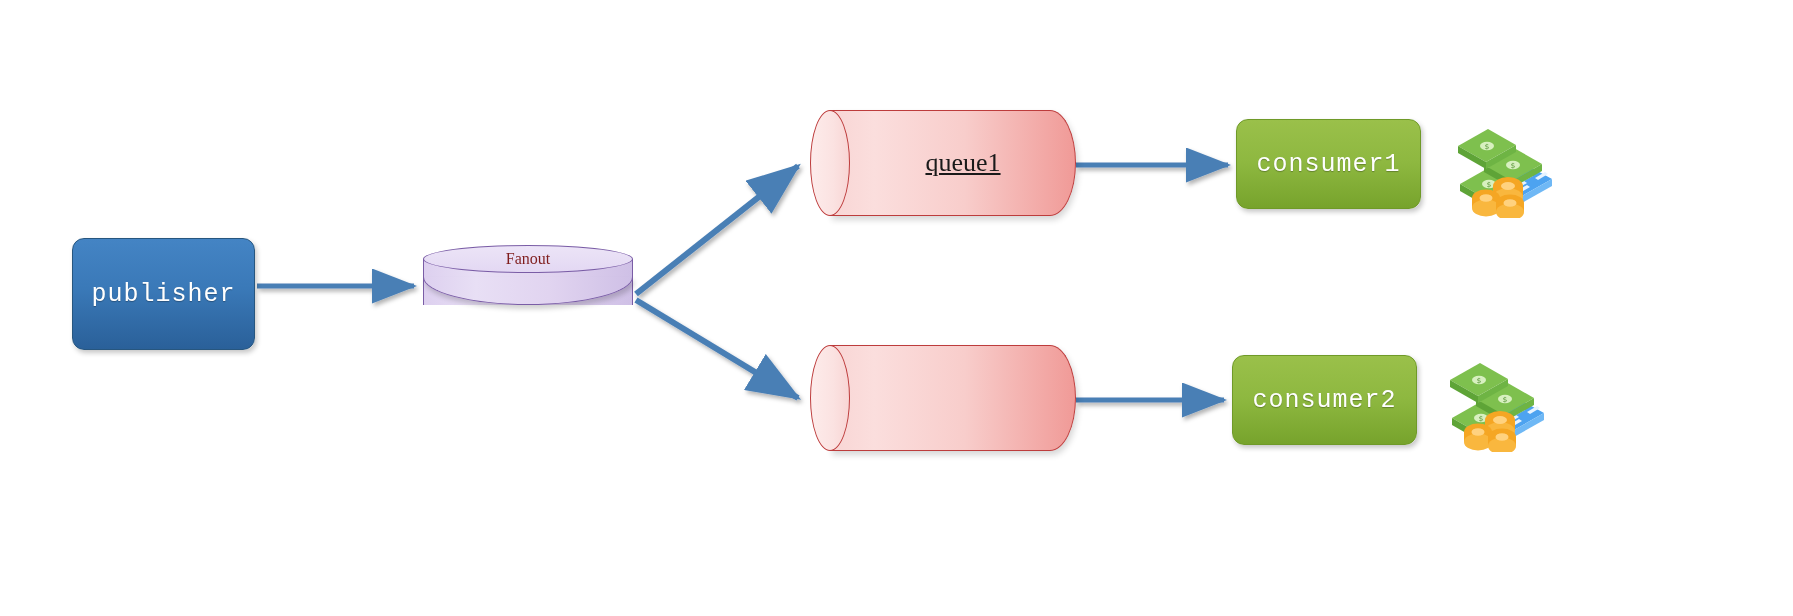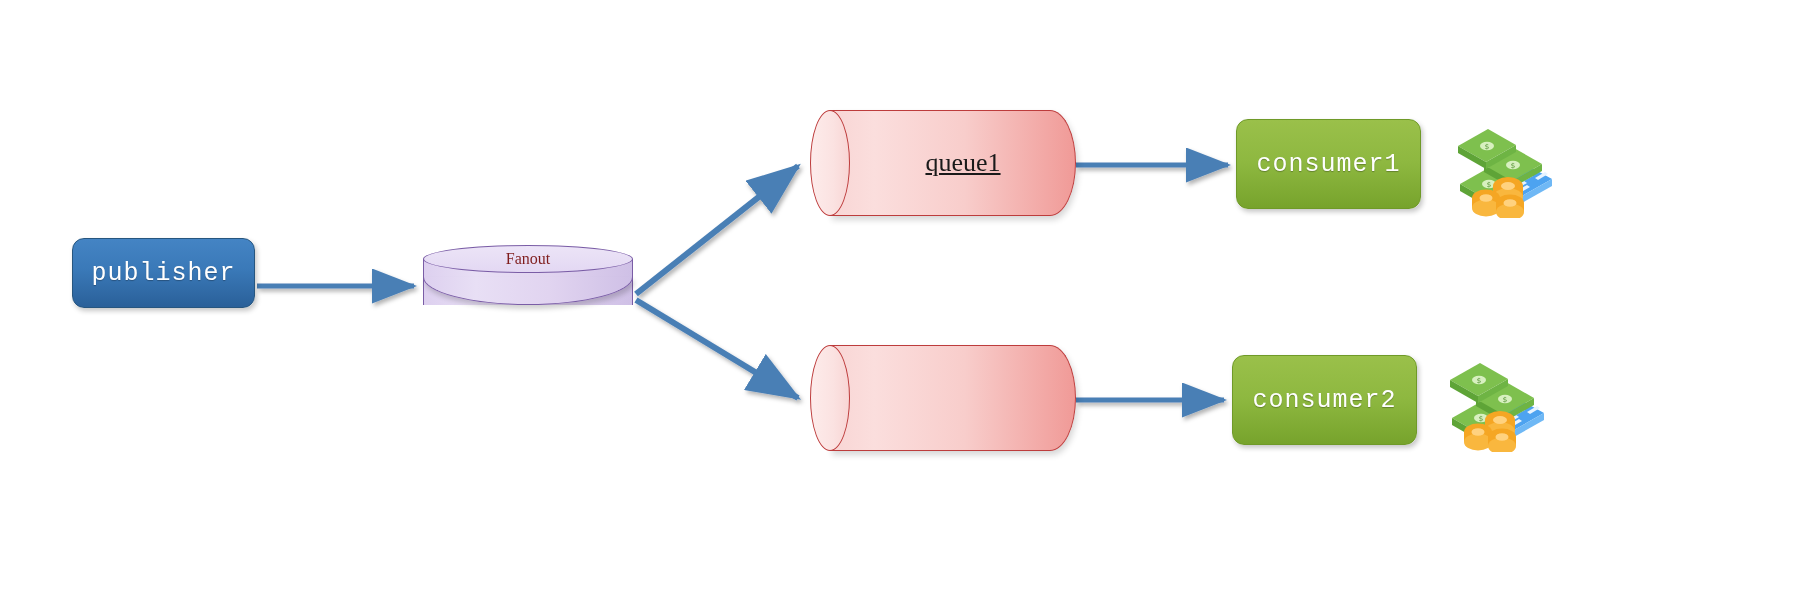--- a/index.html
+++ b/index.html
@@ -40,21 +40,21 @@
     box-sizing: border-box;
   }
   .node-rect .node-label {
     text-shadow: 0 1px 1px rgba(0,0,0,0.28);
     white-space: nowrap;
   }
   .publisher-box {
     left: 72px;
     top: 238px;
     width: 183px;
-    height: 70px;
+    height: 112px;
     font-size: 25px;
     background: linear-gradient(180deg, #4484c4 0%, #3a79b8 45%, #2a6099 100%);
     border: 1px solid #27567f;
     box-shadow: 2px 3px 5px rgba(0,0,0,0.22);
   }
   .consumer-box {
     width: 185px;
     height: 90px;
     font-size: 25px;
     background: linear-gradient(180deg, #9ac04a 0%, #8eb840 48%, #77a32c 100%);

